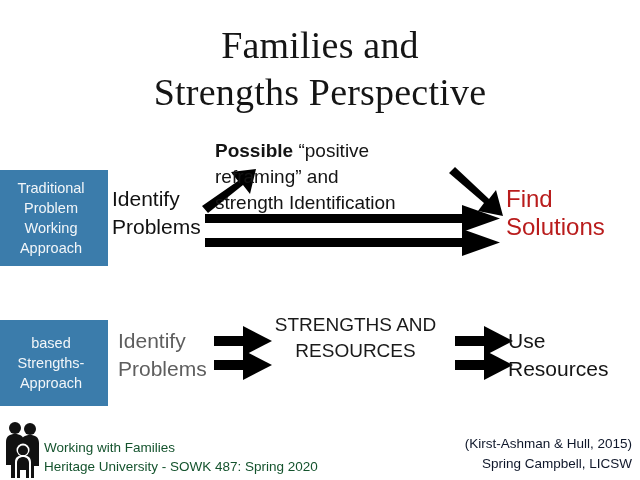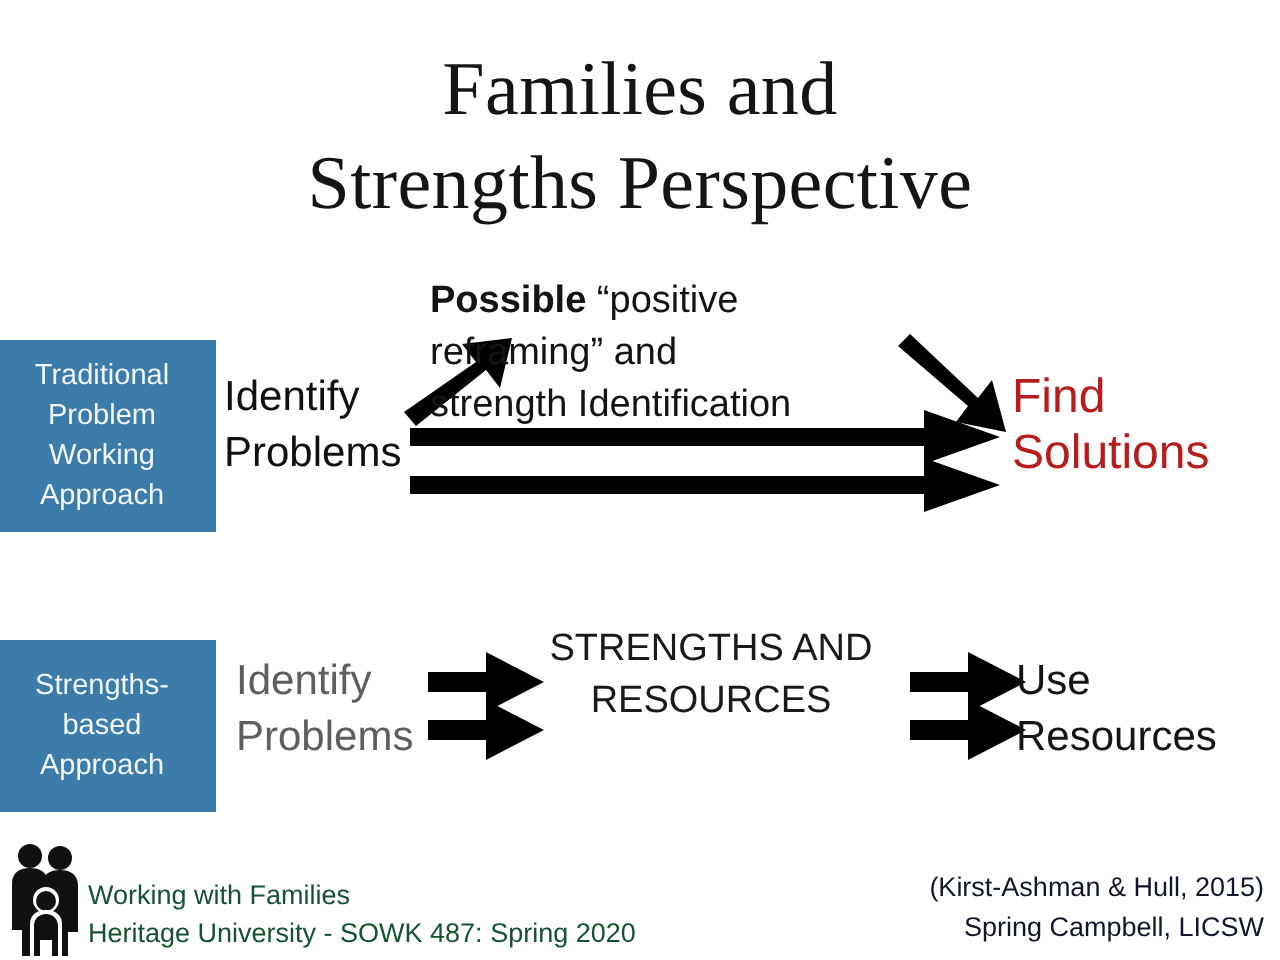--- a/index.html
+++ b/index.html
@@ -240,22 +240,22 @@
     <span class="bline">strength Identification</span>
   </div>
 
   <div class="row-text" id="find-solutions">
     <span class="bline">Find</span>
     <span class="bline">Solutions</span>
   </div>
 
   <div class="cat-box" id="box-strengths">
     <span class="inner">
+      <span class="bline">based</span>
       <span class="bline">Strengths-</span>
-      <span class="bline">based</span>
       <span class="bline">Approach</span>
     </span>
   </div>
 
   <div class="row-text" id="identify-bottom">
     <span class="bline">Identify</span>
     <span class="bline">Problems</span>
   </div>
 
   <div id="identify-client">

